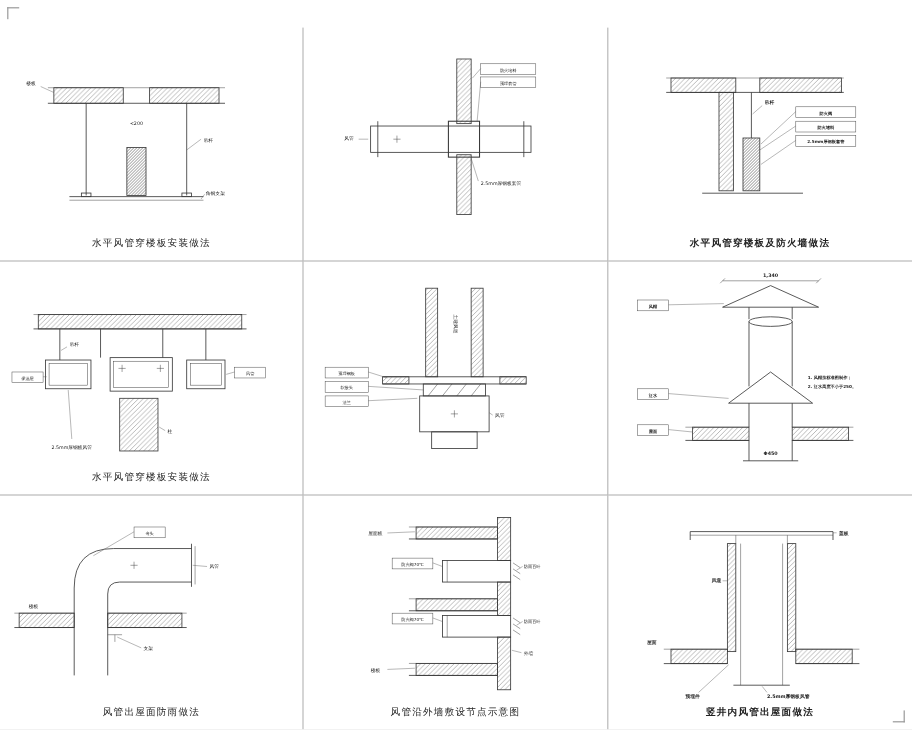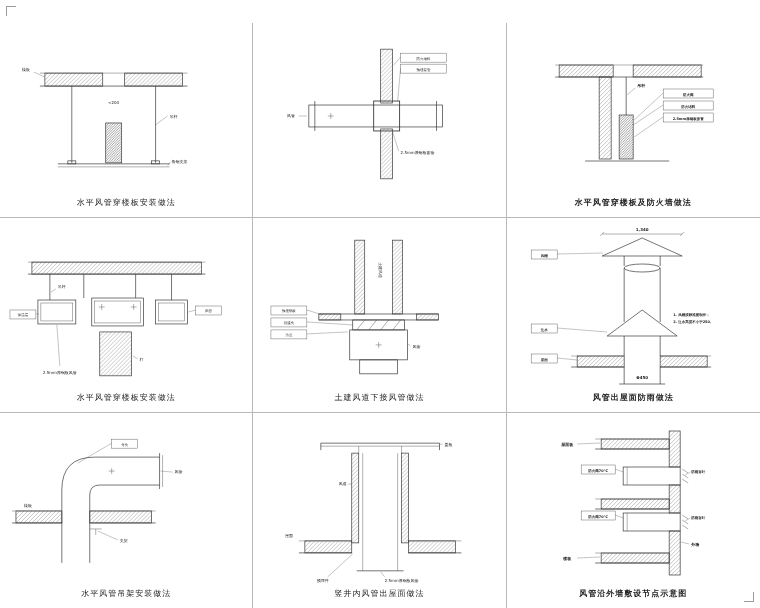--- a/index.html
+++ b/index.html
@@ -213,21 +213,20 @@
         <rect class="lb" x="18" y="110" width="36" height="9"></rect>
         <line class="ld" x1="54" y1="90" x2="70" y2="95"></line>
         <line class="ld" x1="54" y1="102" x2="100" y2="105"></line>
         <line class="ld" x1="54" y1="114" x2="95" y2="112"></line>
         <line class="ld" x1="158" y1="126" x2="155" y2="124"></line>
         <text class="ts" x="36" y="92.5" text-anchor="middle">预埋钢板</text>
         <text class="ts" x="36" y="104.5" text-anchor="middle">软接头</text>
         <text class="ts" x="36" y="116.5" text-anchor="middle">法兰</text>
         <text class="t" x="160" y="128">风管</text>
       </svg>
-      <div class="caption">土建风道下接风管做法</div>
     </div>
 
     <div class="cell">
       <svg class="drawing" viewBox="0 0 253 172" preserveAspectRatio="xMidYMid meet">
         <g class="g thin">
           <line x1="95" y1="14" x2="175" y2="14"></line>
           <line x1="93" y1="16" x2="97" y2="12"></line>
           <line x1="173" y1="16" x2="177" y2="12"></line>
         </g>
         <text class="t" x="135" y="11" text-anchor="middle">1,340</text>
@@ -265,21 +264,20 @@
         <line class="ld" x1="50" y1="34" x2="96" y2="33"></line>
         <line class="ld" x1="50" y1="108" x2="100" y2="112"></line>
         <line class="ld" x1="50" y1="138" x2="70" y2="140"></line>
         <text class="ts" x="37" y="36.5" text-anchor="middle">风帽</text>
         <text class="ts" x="37" y="110.5" text-anchor="middle">泛水</text>
         <text class="ts" x="37" y="140.5" text-anchor="middle">屋面</text>
         <text class="t" x="135" y="159" text-anchor="middle">Φ450</text>
         <text class="ts" x="166" y="96">1. 风帽按标准图制作；</text>
         <text class="ts" x="166" y="103">2. 泛水高度不小于250。</text>
       </svg>
-      <div class="caption">风管出屋面防雨做法</div>
     </div>
 
     <div class="cell">
       <svg class="drawing" viewBox="0 0 253 172" preserveAspectRatio="xMidYMid meet">
         <g class="g">
           <path d="M160,42 H95 Q62,42 62,75 V148"></path>
           <path d="M160,70 H100 Q90,70 90,80 V148"></path>
           <line x1="160" y1="38" x2="160" y2="74"></line>
           <line x1="163" y1="40" x2="163" y2="72" class="thin"></line>
           <path d="M109,56 h6 M112,53 v6" class="thin"></path>
@@ -298,61 +296,21 @@
         </g>
         <rect class="lb" x="112" y="24" width="26" height="9"></rect>
         <line class="ld" x1="112" y1="28" x2="78" y2="48"></line>
         <line class="ld" x1="173" y1="57" x2="161" y2="56"></line>
         <line class="ld" x1="118" y1="125" x2="98" y2="116"></line>
         <text class="ts" x="125" y="30.5" text-anchor="middle">弯头</text>
         <text class="t" x="175" y="58">风管</text>
         <text class="t" x="28" y="92" text-anchor="middle">楼板</text>
         <text class="t" x="120" y="127">支架</text>
       </svg>
-      <div class="caption">水平风管吊架安装做法</div>
-    </div>
-
-    <div class="cell">
-      <svg class="drawing" viewBox="0 0 253 172" preserveAspectRatio="xMidYMid meet">
-        <g class="g">
-          <line x1="68" y1="28" x2="187" y2="28"></line>
-          <line x1="68" y1="31" x2="187" y2="31" class="thin"></line>
-          <line x1="68" y1="28" x2="68" y2="35"></line>
-          <line x1="187" y1="28" x2="187" y2="35"></line>
-          <line x1="106" y1="31" x2="106" y2="38" class="thin"></line>
-          <line x1="149" y1="31" x2="149" y2="38" class="thin"></line>
-        </g>
-        <g class="g">
-          <rect x="99" y="38" width="7" height="90" fill="url(#hatch)"></rect>
-          <rect x="149" y="38" width="7" height="90" fill="url(#hatch)"></rect>
-          <line x1="110" y1="38" x2="110" y2="156" class="thin"></line>
-          <line x1="145" y1="38" x2="145" y2="156" class="thin"></line>
-        </g>
-        <g class="g">
-          <rect x="52" y="126" width="47" height="12" fill="url(#hatch)"></rect>
-          <rect x="156" y="126" width="47" height="12" fill="url(#hatch)"></rect>
-          <line x1="46" y1="126" x2="99" y2="126" class="thin"></line>
-          <line x1="156" y1="126" x2="209" y2="126" class="thin"></line>
-          <line x1="46" y1="138" x2="99" y2="138"></line>
-          <line x1="156" y1="138" x2="209" y2="138"></line>
-        </g>
-        <g class="g">
-          <line x1="104" y1="156" x2="151" y2="156"></line>
-        </g>
-        <line class="ld" x1="190" y1="29" x2="187" y2="29"></line>
-        <line class="ld" x1="95" y1="69" x2="99" y2="69"></line>
-        <line class="ld" x1="75" y1="162" x2="100" y2="139"></line>
-        <line class="ld" x1="132" y1="162" x2="128" y2="157"></line>
-        <text class="t" x="192" y="31">盖板</text>
-        <text class="t" x="94" y="70" text-anchor="end">风道</text>
-        <text class="t" x="36" y="122" text-anchor="middle">屋面</text>
-        <text class="t" x="70" y="167" text-anchor="middle">预埋件</text>
-        <text class="t" x="132" y="167">2.5mm厚钢板风管</text>
-      </svg>
-      <div class="caption">竖井内风管出屋面做法</div>
+      <div class="caption">风管出屋面防雨做法</div>
     </div>
 
     <div class="cell">
       <svg class="drawing" viewBox="0 0 253 172" preserveAspectRatio="xMidYMid meet">
         <g class="g">
           <rect x="162" y="16" width="11" height="36" fill="url(#hatch)"></rect>
           <rect x="162" y="70" width="11" height="28" fill="url(#hatch)"></rect>
           <rect x="162" y="116" width="11" height="44" fill="url(#hatch)"></rect>
         </g>
         <g class="g">
@@ -397,14 +355,54 @@
         <text class="ts" x="91" y="56.5" text-anchor="middle">防火阀70℃</text>
         <text class="ts" x="91" y="102.5" text-anchor="middle">防火阀70℃</text>
         <text class="ts" x="184" y="58">防雨百叶</text>
         <text class="ts" x="184" y="104">防雨百叶</text>
         <text class="t" x="184" y="131">外墙</text>
         <text class="t" x="60" y="145" text-anchor="middle">楼板</text>
       </svg>
       <div class="caption">风管沿外墙敷设节点示意图</div>
     </div>
 
+    <div class="cell">
+      <svg class="drawing" viewBox="0 0 253 172" preserveAspectRatio="xMidYMid meet">
+        <g class="g">
+          <line x1="68" y1="28" x2="187" y2="28"></line>
+          <line x1="68" y1="31" x2="187" y2="31" class="thin"></line>
+          <line x1="68" y1="28" x2="68" y2="35"></line>
+          <line x1="187" y1="28" x2="187" y2="35"></line>
+          <line x1="106" y1="31" x2="106" y2="38" class="thin"></line>
+          <line x1="149" y1="31" x2="149" y2="38" class="thin"></line>
+        </g>
+        <g class="g">
+          <rect x="99" y="38" width="7" height="90" fill="url(#hatch)"></rect>
+          <rect x="149" y="38" width="7" height="90" fill="url(#hatch)"></rect>
+          <line x1="110" y1="38" x2="110" y2="156" class="thin"></line>
+          <line x1="145" y1="38" x2="145" y2="156" class="thin"></line>
+        </g>
+        <g class="g">
+          <rect x="52" y="126" width="47" height="12" fill="url(#hatch)"></rect>
+          <rect x="156" y="126" width="47" height="12" fill="url(#hatch)"></rect>
+          <line x1="46" y1="126" x2="99" y2="126" class="thin"></line>
+          <line x1="156" y1="126" x2="209" y2="126" class="thin"></line>
+          <line x1="46" y1="138" x2="99" y2="138"></line>
+          <line x1="156" y1="138" x2="209" y2="138"></line>
+        </g>
+        <g class="g">
+          <line x1="104" y1="156" x2="151" y2="156"></line>
+        </g>
+        <line class="ld" x1="190" y1="29" x2="187" y2="29"></line>
+        <line class="ld" x1="95" y1="69" x2="99" y2="69"></line>
+        <line class="ld" x1="75" y1="162" x2="100" y2="139"></line>
+        <line class="ld" x1="132" y1="162" x2="128" y2="157"></line>
+        <text class="t" x="192" y="31">盖板</text>
+        <text class="t" x="94" y="70" text-anchor="end">风道</text>
+        <text class="t" x="36" y="122" text-anchor="middle">屋面</text>
+        <text class="t" x="70" y="167" text-anchor="middle">预埋件</text>
+        <text class="t" x="132" y="167">2.5mm厚钢板风管</text>
+      </svg>
+      <div class="caption">竖井内风管出屋面做法</div>
+    </div>
+
   </div>
 </div>
 
 </body></html>

